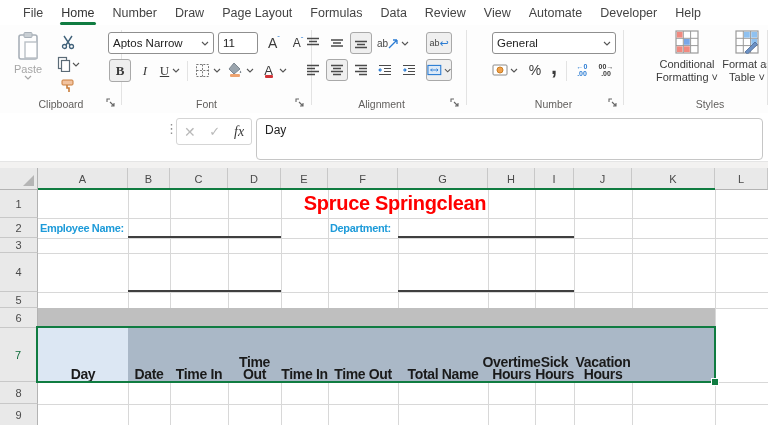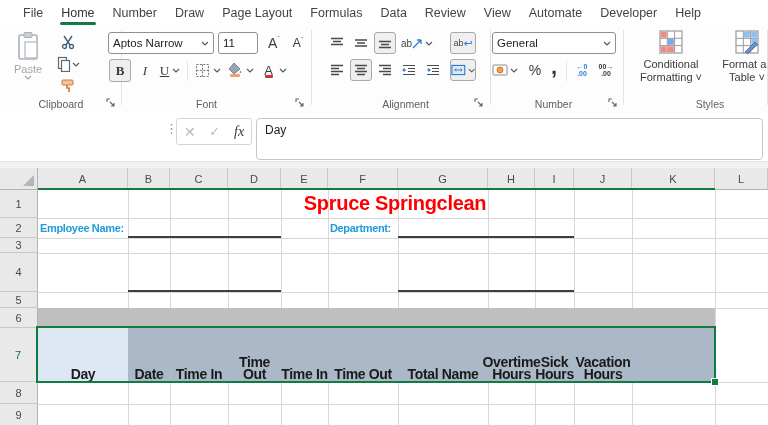--- a/index.html
+++ b/index.html
@@ -225,21 +225,21 @@
         </svg>
     </div>
     <div class="grp-label">Font</div>
     <div class="launcher" style="right:5px;">
       <svg width="10" height="10" viewBox="0 0 10 10">
           <path d="M1 4V1h3M4 4l4 4M8 5v3H5" stroke="#666" fill="none" stroke-width="1.1"></path>
         </svg>
     </div>
   </div>
 
-  <div class="rgroup" style="left:320px;width:171px;text-decoration:underline;">
+  <div class="rgroup" style="left:296px;width:171px;text-decoration:underline;">
     <div class="btn abs" style="left:6px;top:7px;width:22px;height:22px;">
       <svg width="14" height="12" viewBox="0 0 14 12">
           <path d="M1 1.5h12M3 4.5h8M1 7.5h12" stroke="#4a4a4a" stroke-width="1.4"></path>
         </svg>
     </div>
     <div class="btn abs" style="left:30px;top:7px;width:22px;height:22px;">
       <svg width="14" height="12" viewBox="0 0 14 12">
           <path d="M1 3h12M3 6h8M1 9h12" stroke="#4a4a4a" stroke-width="1.4"></path>
         </svg>
     </div>
@@ -338,21 +338,21 @@
     </div>
     <div class="grp-label">Number</div>
     <div class="launcher" style="right:4px;">
       <svg width="10" height="10" viewBox="0 0 10 10">
           <path d="M1 4V1h3M4 4l4 4M8 5v3H5" stroke="#666" fill="none" stroke-width="1.1"></path>
         </svg>
     </div>
   </div>
 
   <div class="rgroup" style="left:624px;width:144px;overflow:hidden;">
-    <div class="bigbtn" style="left:8px;">
+    <div class="bigbtn" style="left:24px;">
       <svg width="24" height="24" viewBox="0 0 24 24">
         <rect x="1" y="1" width="22" height="22" fill="#fff" stroke="#9a9a9a" stroke-width="1.2"></rect>
         <path d="M8.3 1v22M15.6 1v22M1 8.3h22M1 15.6h22" stroke="#9a9a9a" stroke-width="1"></path>
         <rect x="1.8" y="1.8" width="5.8" height="5.8" fill="#f08a80"></rect>
         <rect x="9" y="9" width="5.8" height="5.8" fill="#7aa7e8"></rect>
         <rect x="1.8" y="16.3" width="5.8" height="5.8" fill="#f08a80"></rect>
         <rect x="9" y="16.3" width="5.8" height="5.8" fill="#f08a80"></rect>
       </svg>
       <span class="blabel">Conditional
 Formatting ˅</span>

